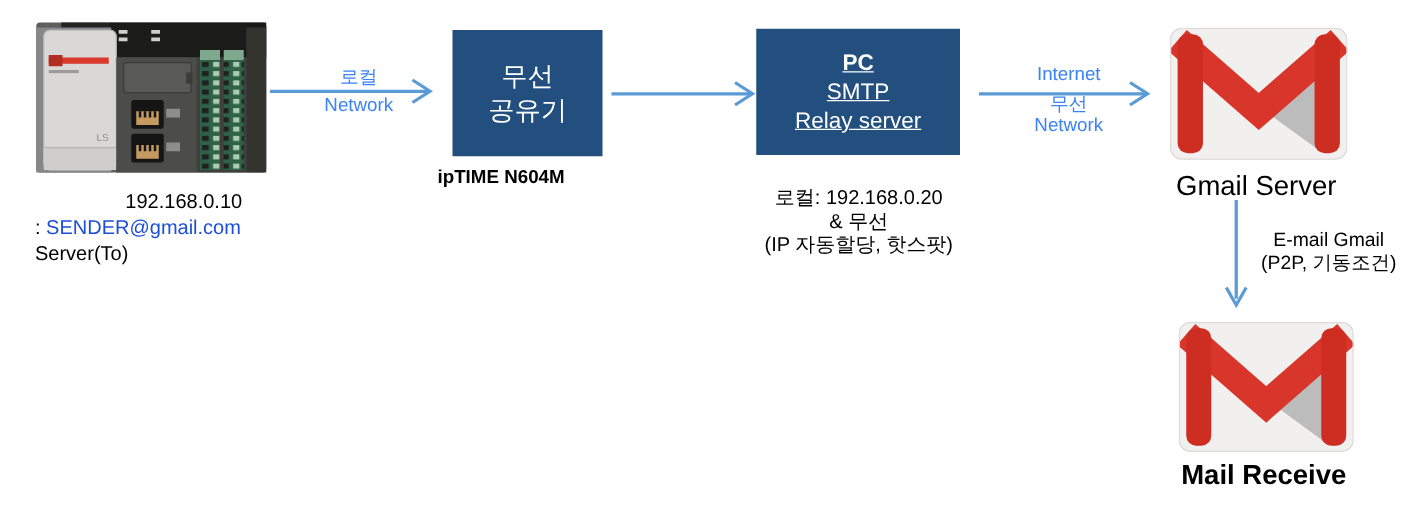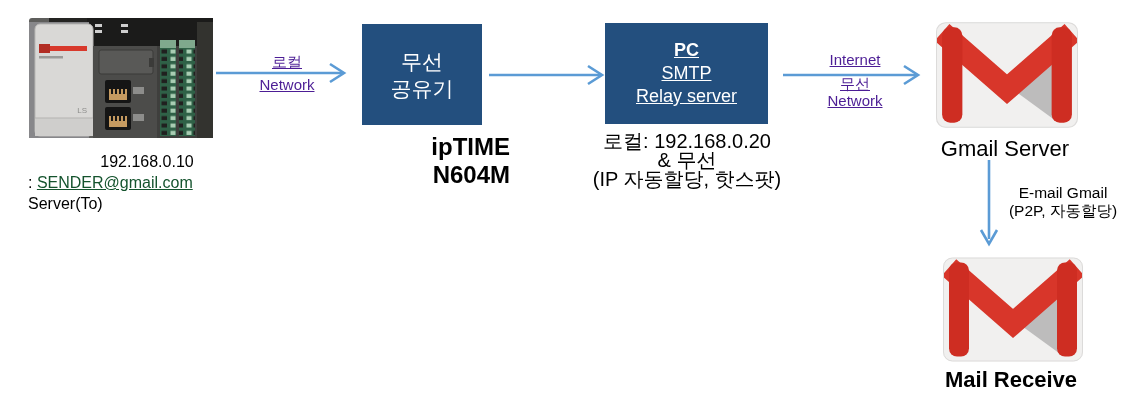--- a/index.html
+++ b/index.html
@@ -1,39 +1,39 @@
 <!DOCTYPE html>
 <html><head>
 <meta charset="utf-8">
 <style>
   html,body{margin:0;padding:0;background:#ffffff;}
   .canvas{
     position:relative;width:1139px;height:413px;background:#ffffff;overflow:hidden;
     font-family:"Liberation Sans","DejaVu Sans",sans-serif;color:#000;
   }
   .abs{position:absolute;}
-  .lbl{font-size:15px;line-height:16px;text-align:center;color:#4c1d95;text-decoration:underline;}
+  .lbl{font-size:15px;line-height:16px;text-align:center;color:#3b82f6;}
   .navy-box{
     background:#234F7E;color:#fff;display:flex;flex-direction:column;
     align-items:center;justify-content:center;text-align:center;
   }
   .router-box{left:362px;top:24px;width:120px;height:101px;font-size:21px;line-height:27px;}
   .pc-box{left:605px;top:23px;width:163px;height:101px;font-size:18px;line-height:23px;text-decoration:underline;}
   .bold{font-weight:bold;}
   .plc-svg{left:25px;top:12px;}
   .plc-caption{left:28px;top:151px;width:238px;font-size:16px;line-height:21px;}
   .plc-ip{text-align:center;}
-  .email-link{color:#14532d;text-decoration:underline;cursor:pointer;}
+  .email-link{color:#1d4ed8;cursor:pointer;}
   .arrow1-svg{left:216px;top:60px;}
   .arrow1-top{left:232px;top:54px;width:110px;}
   .arrow1-bottom{left:232px;top:77px;width:110px;}
-  .router-model{left:350px;top:133px;width:160px;font-size:24px;font-weight:bold;text-align:right;}
+  .router-model{left:350px;top:133px;width:160px;font-size:15px;font-weight:bold;text-align:left;}
   .router-ip{left:350px;top:161px;width:160px;font-size:16px;text-align:center;}
   .arrow2-svg{left:489px;top:62px;}
-  .pc-caption{left:587px;top:132px;width:200px;font-size:20px;line-height:19px;text-align:center;}
+  .pc-caption{left:587px;top:149px;width:200px;font-size:16px;line-height:19px;text-align:center;}
   .arrow3-svg{left:783px;top:62px;}
   .arrow3-top{left:800px;top:52px;width:110px;}
   .arrow3-mid{left:800px;top:76px;width:110px;}
   .arrow3-bottom{left:800px;top:93px;width:110px;}
   .gmail1-svg{left:936px;top:22px;}
   .gmail-server-label{left:915px;top:136px;width:180px;font-size:22px;font-weight:normal;text-align:center;}
   .arrow4-svg{left:978px;top:160px;}
   .arrow4-caption{left:1000px;top:184px;width:126px;font-size:15.5px;line-height:18px;text-align:center;}
   .gmail2-svg{left:943px;top:257px;}
   .mail-receiver-label{left:921px;top:367px;width:180px;font-size:22px;font-weight:bold;text-align:center;}
@@ -164,21 +164,21 @@
     <use href="#gmail-glyph"></use>
   </svg>
   <div class="abs gmail-server-label">Gmail Server</div>
 
   <svg class="abs arrow4-svg" width="24" height="90">
     <line class="arrow-stroke" x1="11" y1="0" x2="11" y2="79"></line>
     <polyline class="arrow-stroke" points="3,70 11,84 19,70"></polyline>
   </svg>
   <div class="abs arrow4-caption">
     <div>E-mail Gmail</div>
-    <div>(P2P, 자동할당)</div>
+    <div>(P2P, 기동조건)</div>
   </div>
 
   <svg class="abs gmail2-svg" width="140" height="105" viewBox="0 0 140 104">
     <use href="#gmail-glyph"></use>
   </svg>
   <div class="abs mail-receiver-label">Mail Receive</div>
 
 </div>
 
 </body></html>

